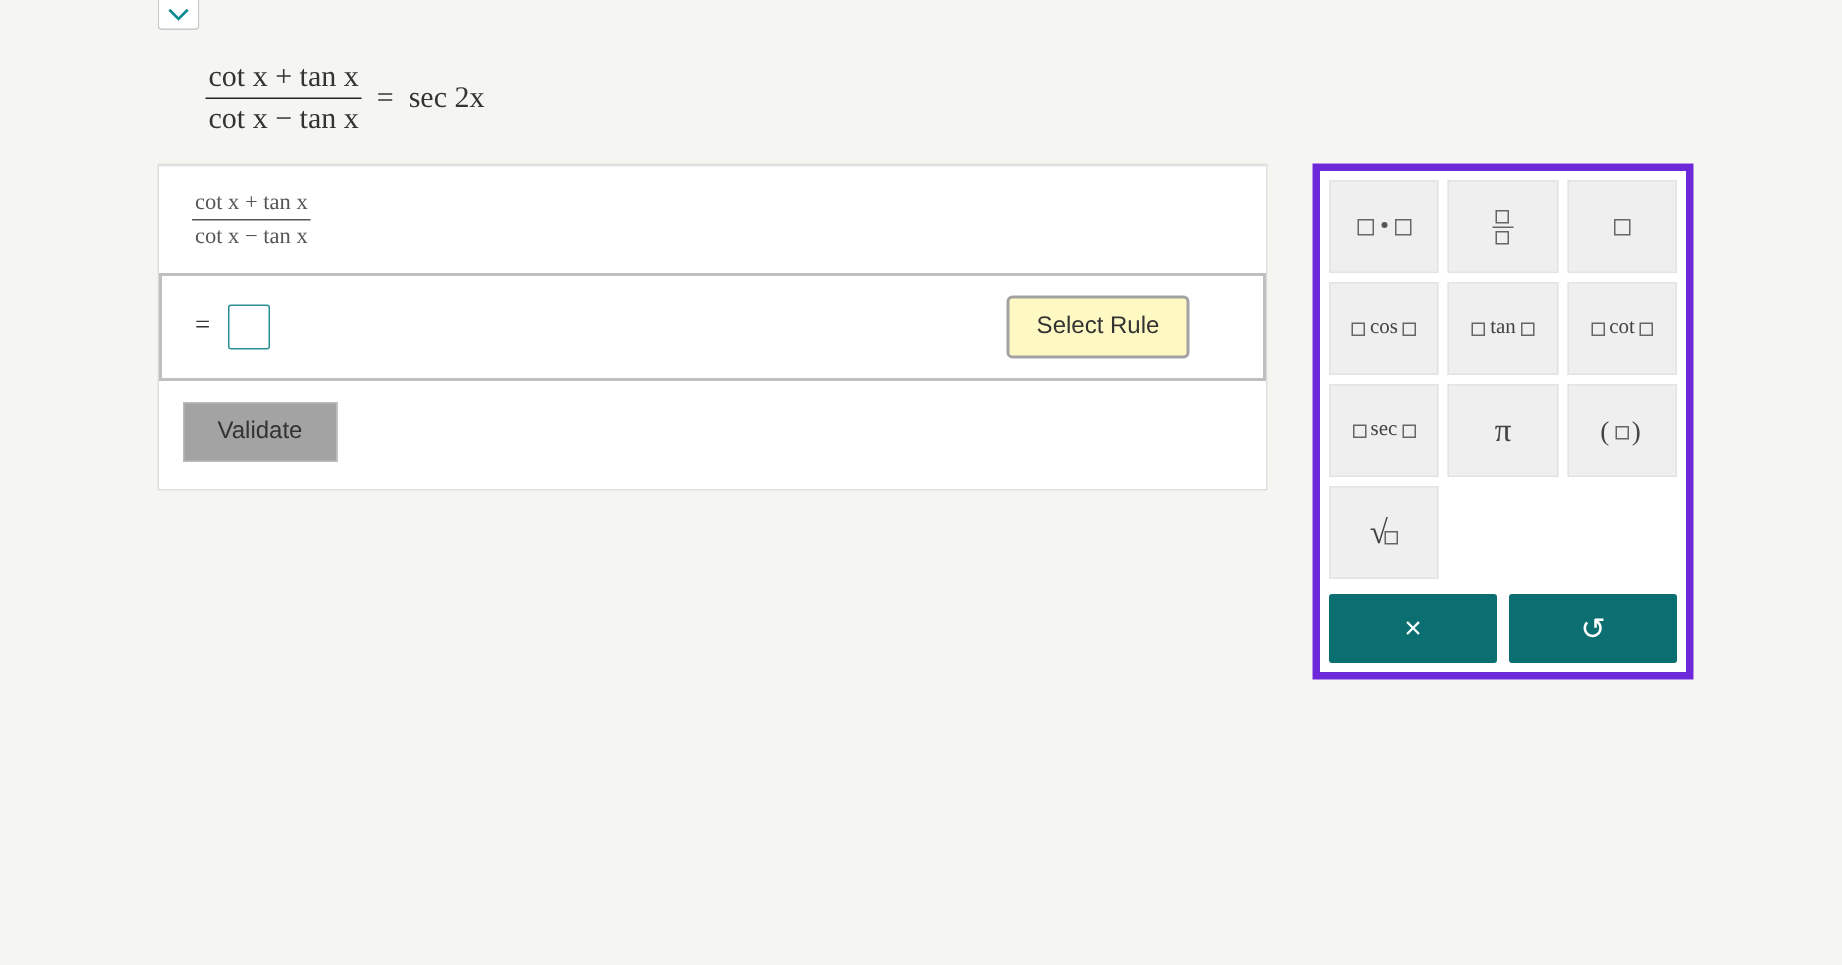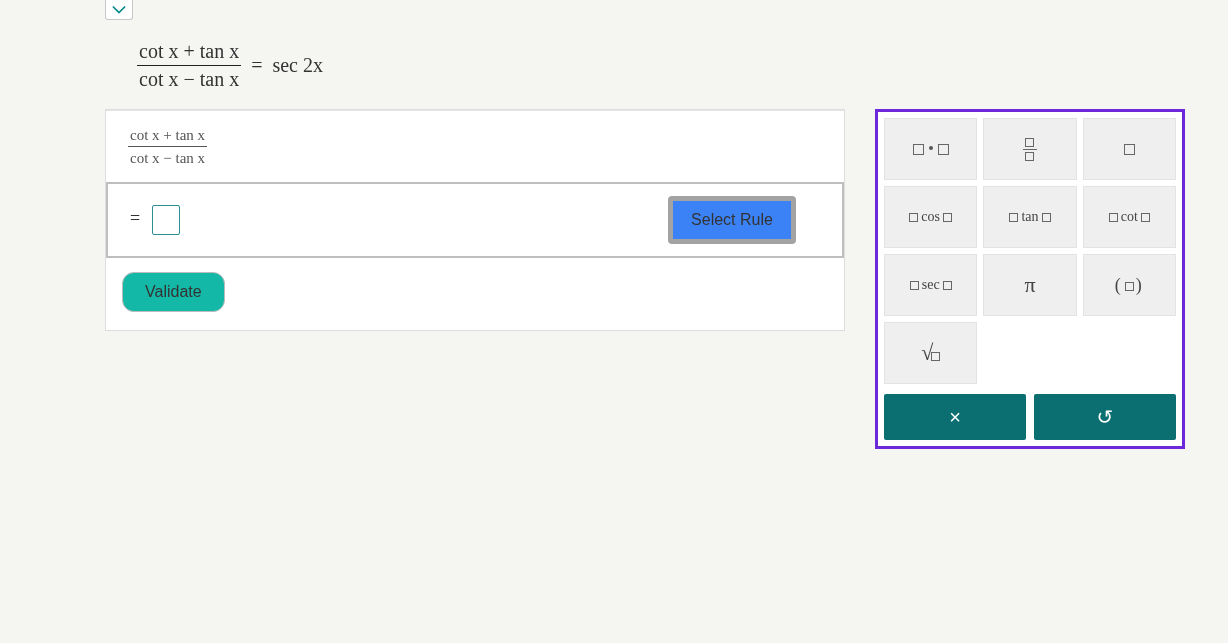--- a/index.html
+++ b/index.html
@@ -76,34 +76,34 @@
   .small-frac { display:inline-flex; flex-direction:column; align-items:center; line-height:1.2; font-size:15px; }
   .small-frac .num { border-bottom:1px solid #555; padding:0 2px 2px; }
   .small-frac .den { padding-top:2px; }
   .input-row { border:2px solid #bfbfbf; }
   .eq-sign { font-size:18px; color:#333; margin-right:8px;}
   .input-box {
     display:inline-block; width:28px; height:30px; border:1px solid #2a8f94;
     border-radius:2px; background:#fff; vertical-align:middle;
   }
   .select-rule-btn {
-    border:5px solid #a3a3a3; border-radius:4px; background:#3b82f6;
+    border:2px solid #a3a3a3; border-radius:4px; background:#fef9c3;
     padding:10px 18px; font-size:16px; color:#333; cursor:pointer;
   }
   .validate-btn {
     margin:14px 0 0 0;
-    border:1px solid #bbb; border-radius:12px; background:#14b8a6;
+    border:1px solid #bbb; border-radius:0; background:#a3a3a3;
     padding:10px 22px; font-size:16px; color:#333; cursor:pointer;
   }
   .validate-wrap { padding: 0 0 18px 16px;}
 
   .keypad {
-    width: 310px;
+    width: 254px;
     background:#fff;
-    border:3px solid #6d28d9;
+    border:5px solid #6d28d9;
     padding:6px;
   }
   .kp-grid {
     display:grid;
     grid-template-columns: repeat(3, 1fr);
     gap:6px;
   }
   .kp-cell {
     background:#efefef;
     border:1px solid #e3e3e3;

